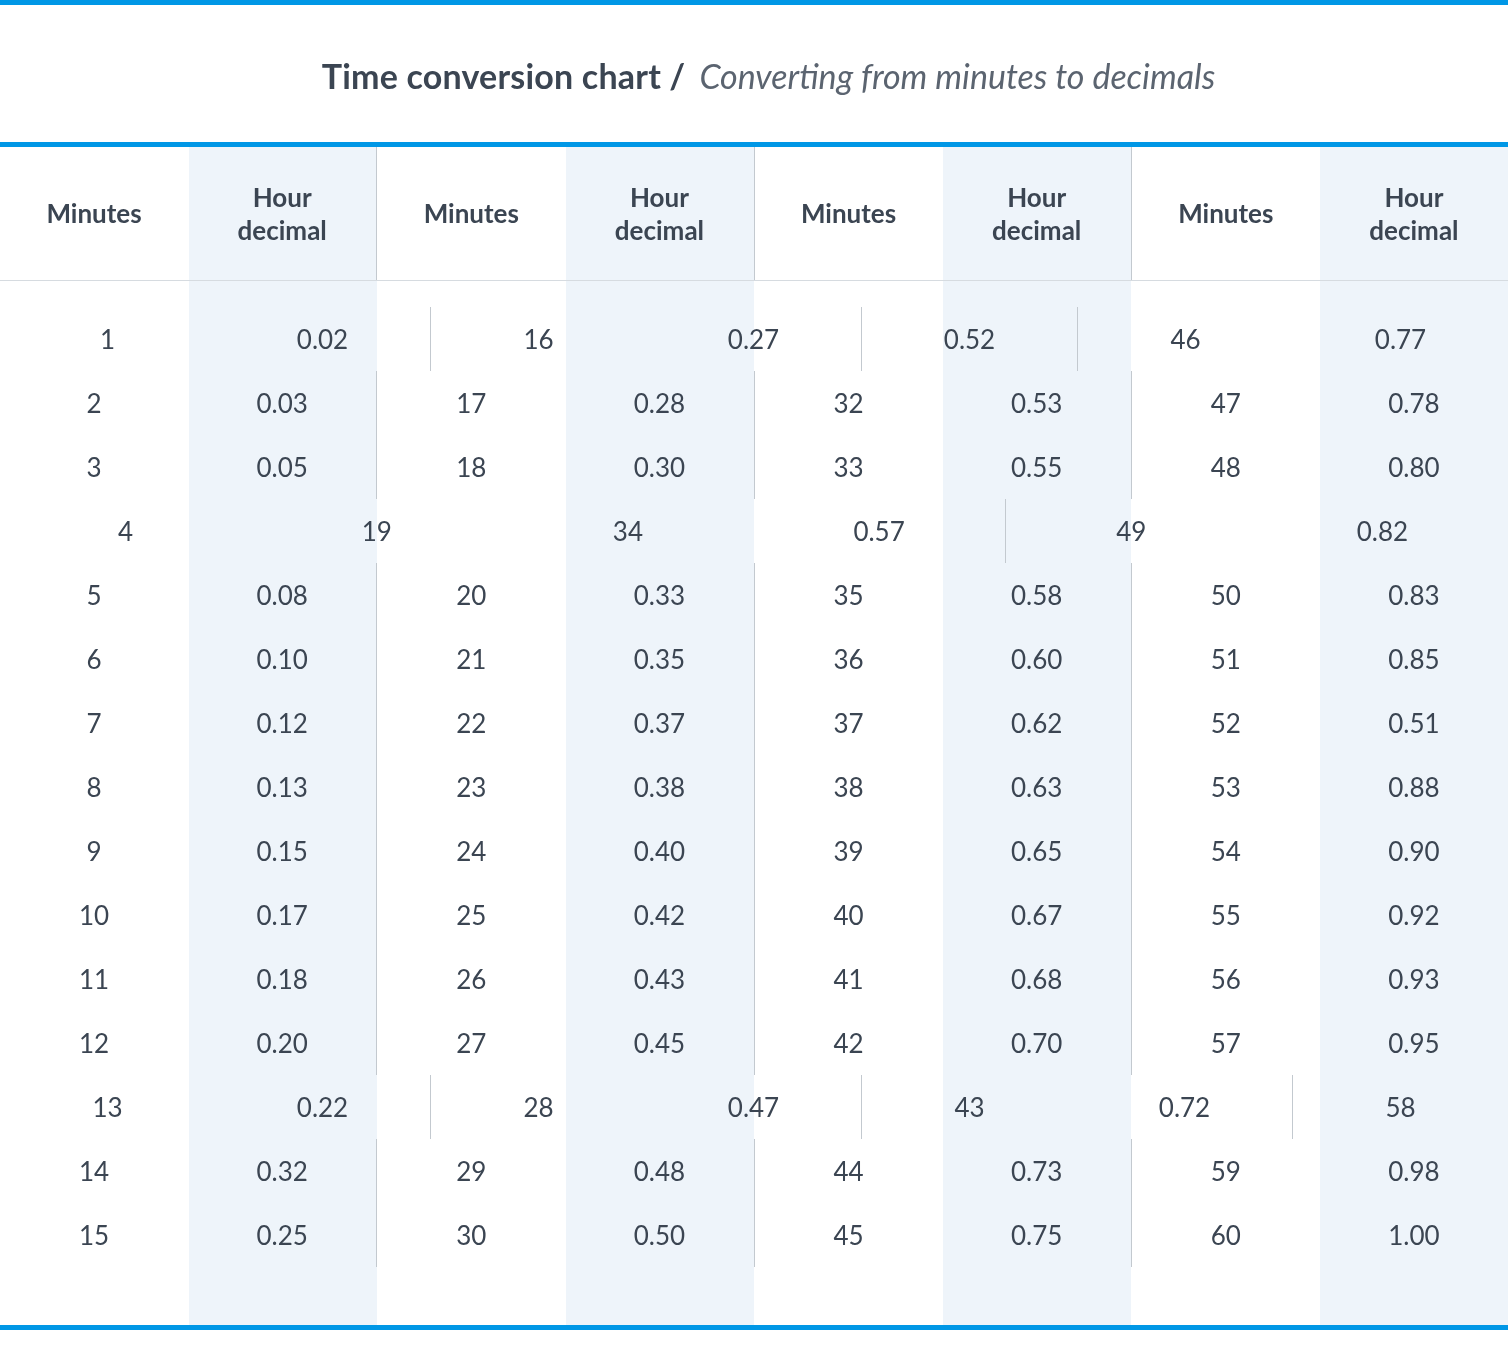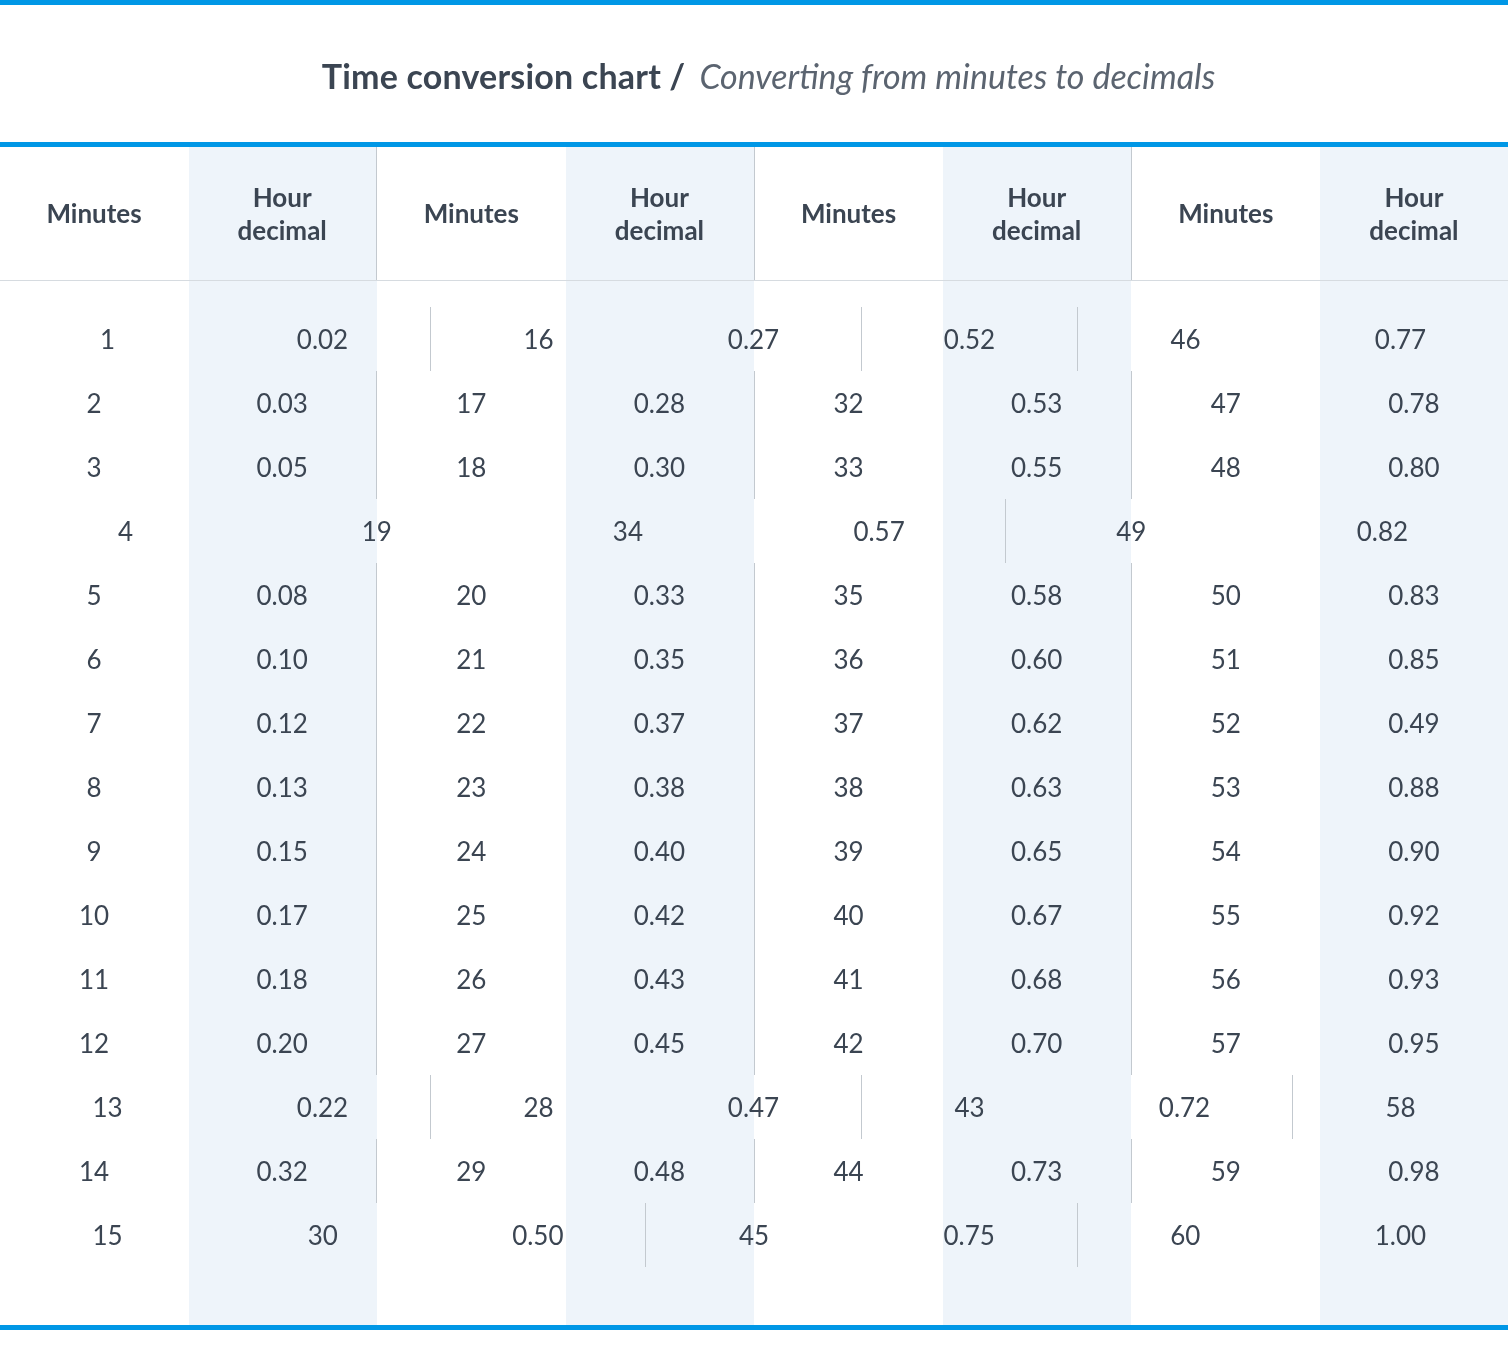--- a/index.html
+++ b/index.html
@@ -222,21 +222,21 @@
           <div class="cell">0.85</div>
         </div>
         <div class="data-row">
           <div class="cell">7</div>
           <div class="cell pair-sep">0.12</div>
           <div class="cell">22</div>
           <div class="cell pair-sep">0.37</div>
           <div class="cell">37</div>
           <div class="cell pair-sep">0.62</div>
           <div class="cell">52</div>
-          <div class="cell">0.49</div>
+          <div class="cell">0.51</div>
         </div>
         <div class="data-row">
           <div class="cell">8</div>
           <div class="cell pair-sep">0.13</div>
           <div class="cell">23</div>
           <div class="cell pair-sep">0.38</div>
           <div class="cell">38</div>
           <div class="cell pair-sep">0.63</div>
           <div class="cell">53</div>
           <div class="cell">0.88</div>
@@ -295,20 +295,21 @@
           <div class="cell pair-sep">0.32</div>
           <div class="cell">29</div>
           <div class="cell pair-sep">0.48</div>
           <div class="cell">44</div>
           <div class="cell pair-sep">0.73</div>
           <div class="cell">59</div>
           <div class="cell">0.98</div>
         </div>
         <div class="data-row">
           <div class="cell">15</div>
+          <div class="cell pair-sep">0.25</div>
           <div class="cell">30</div>
           <div class="cell pair-sep">0.50</div>
           <div class="cell">45</div>
           <div class="cell pair-sep">0.75</div>
           <div class="cell">60</div>
           <div class="cell">1.00</div>
         </div>
       </div>
 
     <div class="footer-accent"></div>

